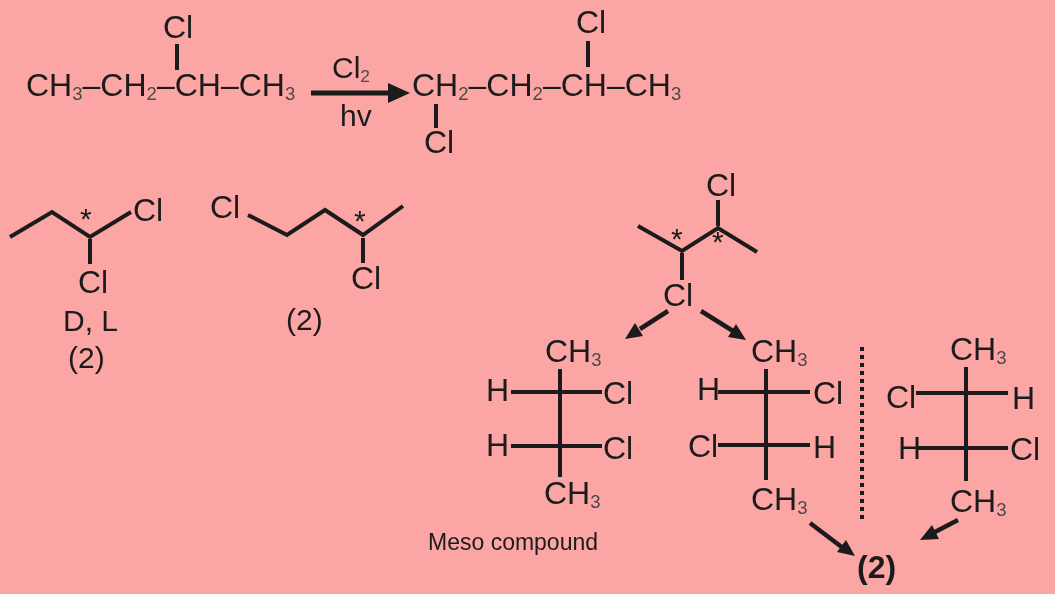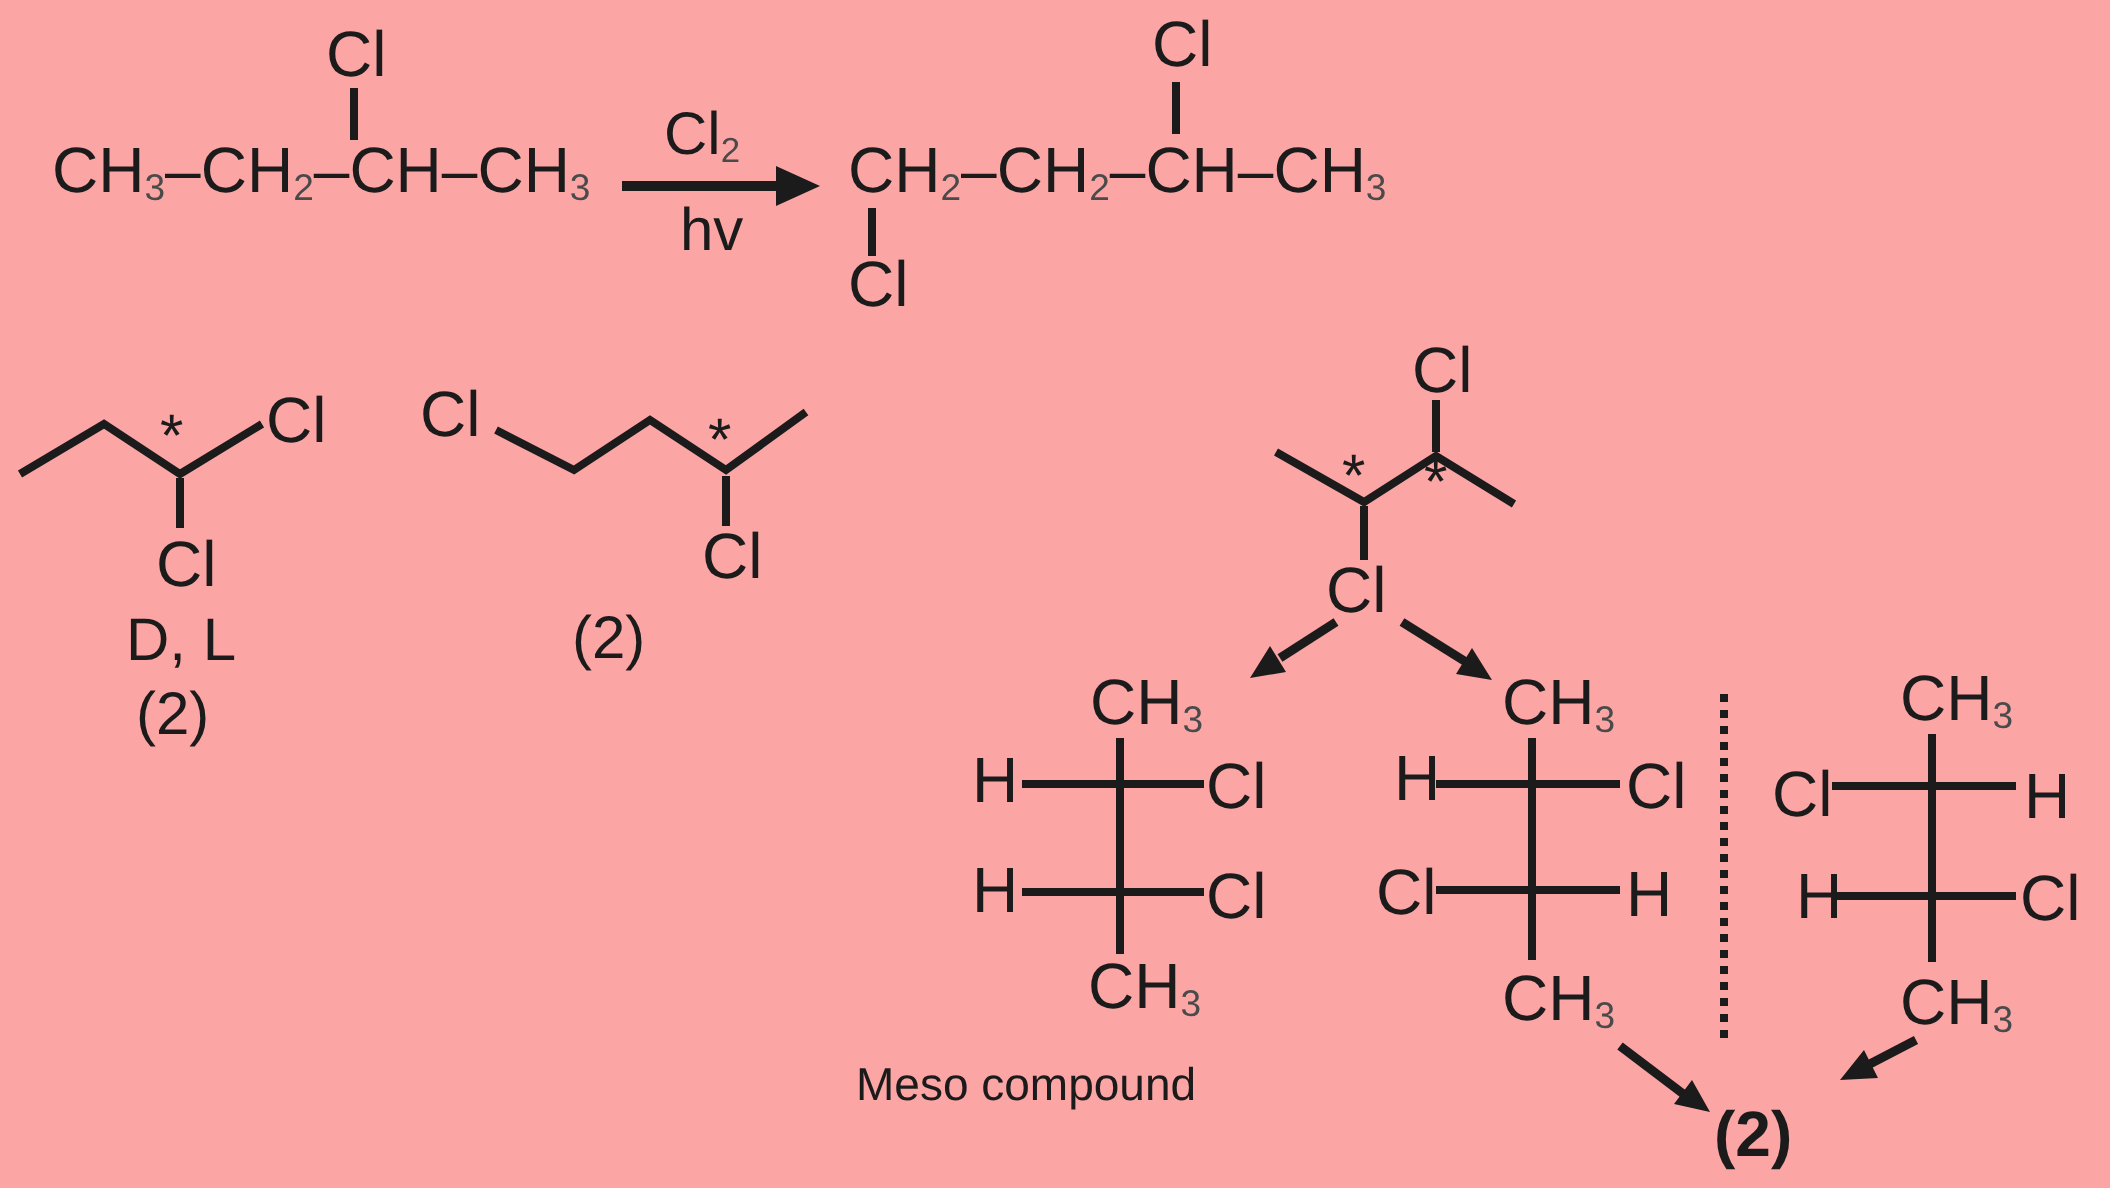--- a/index.html
+++ b/index.html
@@ -75,21 +75,21 @@
       <polygon points="855,556 837,552 846,540"></polygon>
       <polygon points="920,540 932,525 939,539"></polygon>
     </g>
   </svg>
 
   <div class="lbl f32" style="left:163px;top:11px;">Cl</div>
   <div class="lbl f32" style="left:26px;top:69px;"><span>CH</span><sub>3</sub><span>–CH</span><sub>2</sub><span>–CH–CH</span><sub>3</sub></div>
   <div class="lbl f30" style="left:332px;top:53px;"><span>Cl</span><sub>2</sub></div>
   <div class="lbl f30" style="left:340px;top:101px;">hv</div>
   <div class="lbl f32" style="left:576px;top:6px;">Cl</div>
-  <div class="lbl f32" style="left:424px;top:69px;"><span>CH</span><sub>2</sub><span>–CH</span><sub>2</sub><span>–CH–CH</span><sub>3</sub></div>
+  <div class="lbl f32" style="left:412px;top:69px;"><span>CH</span><sub>2</sub><span>–CH</span><sub>2</sub><span>–CH–CH</span><sub>3</sub></div>
   <div class="lbl f32" style="left:424px;top:126px;">Cl</div>
 
   <div class="lbl f30" style="left:80px;top:204px;">*</div>
   <div class="lbl f32" style="left:133px;top:194px;">Cl</div>
   <div class="lbl f32" style="left:78px;top:266px;">Cl</div>
   <div class="lbl f30" style="left:63px;top:306px;text-align:right;">D, L</div>
   <div class="lbl f30" style="left:68px;top:343px;">(2)</div>
 
   <div class="lbl f32" style="left:210px;top:191px;">Cl</div>
   <div class="lbl f30" style="left:354px;top:206px;">*</div>

